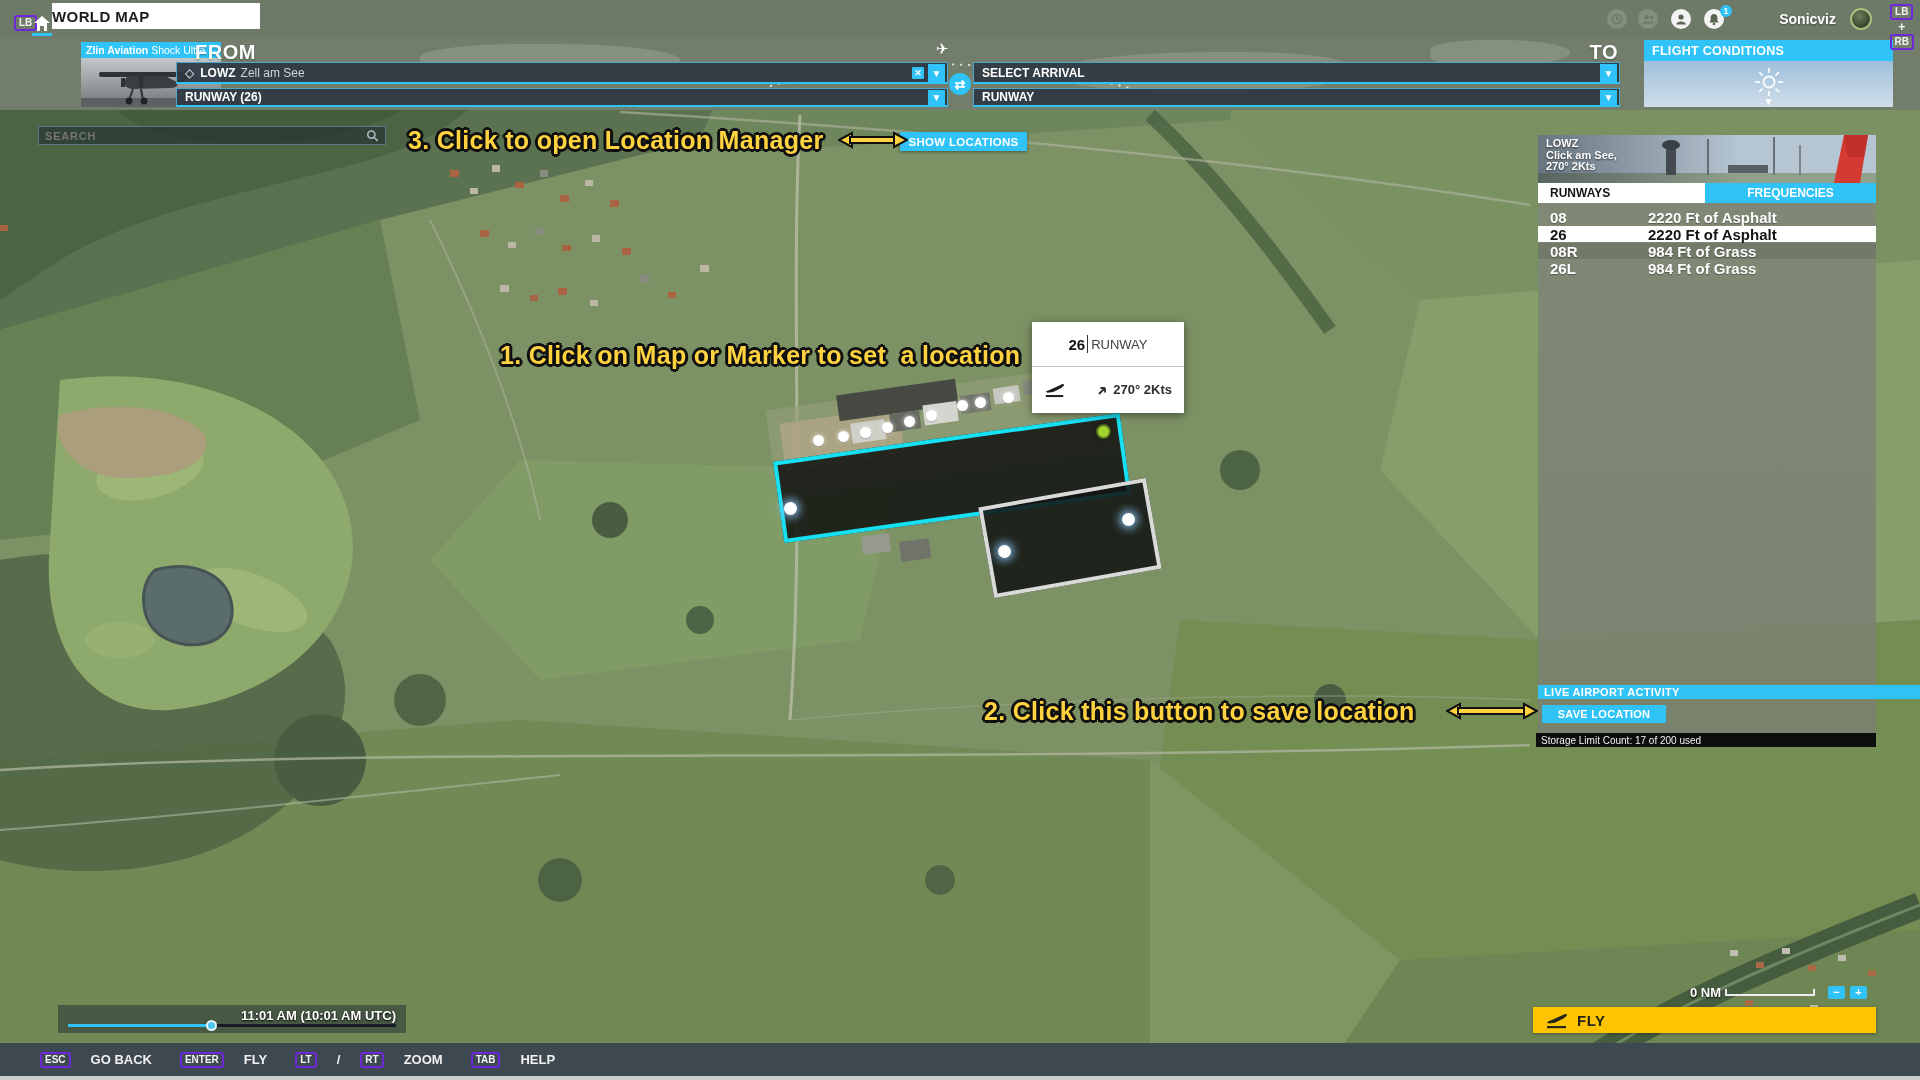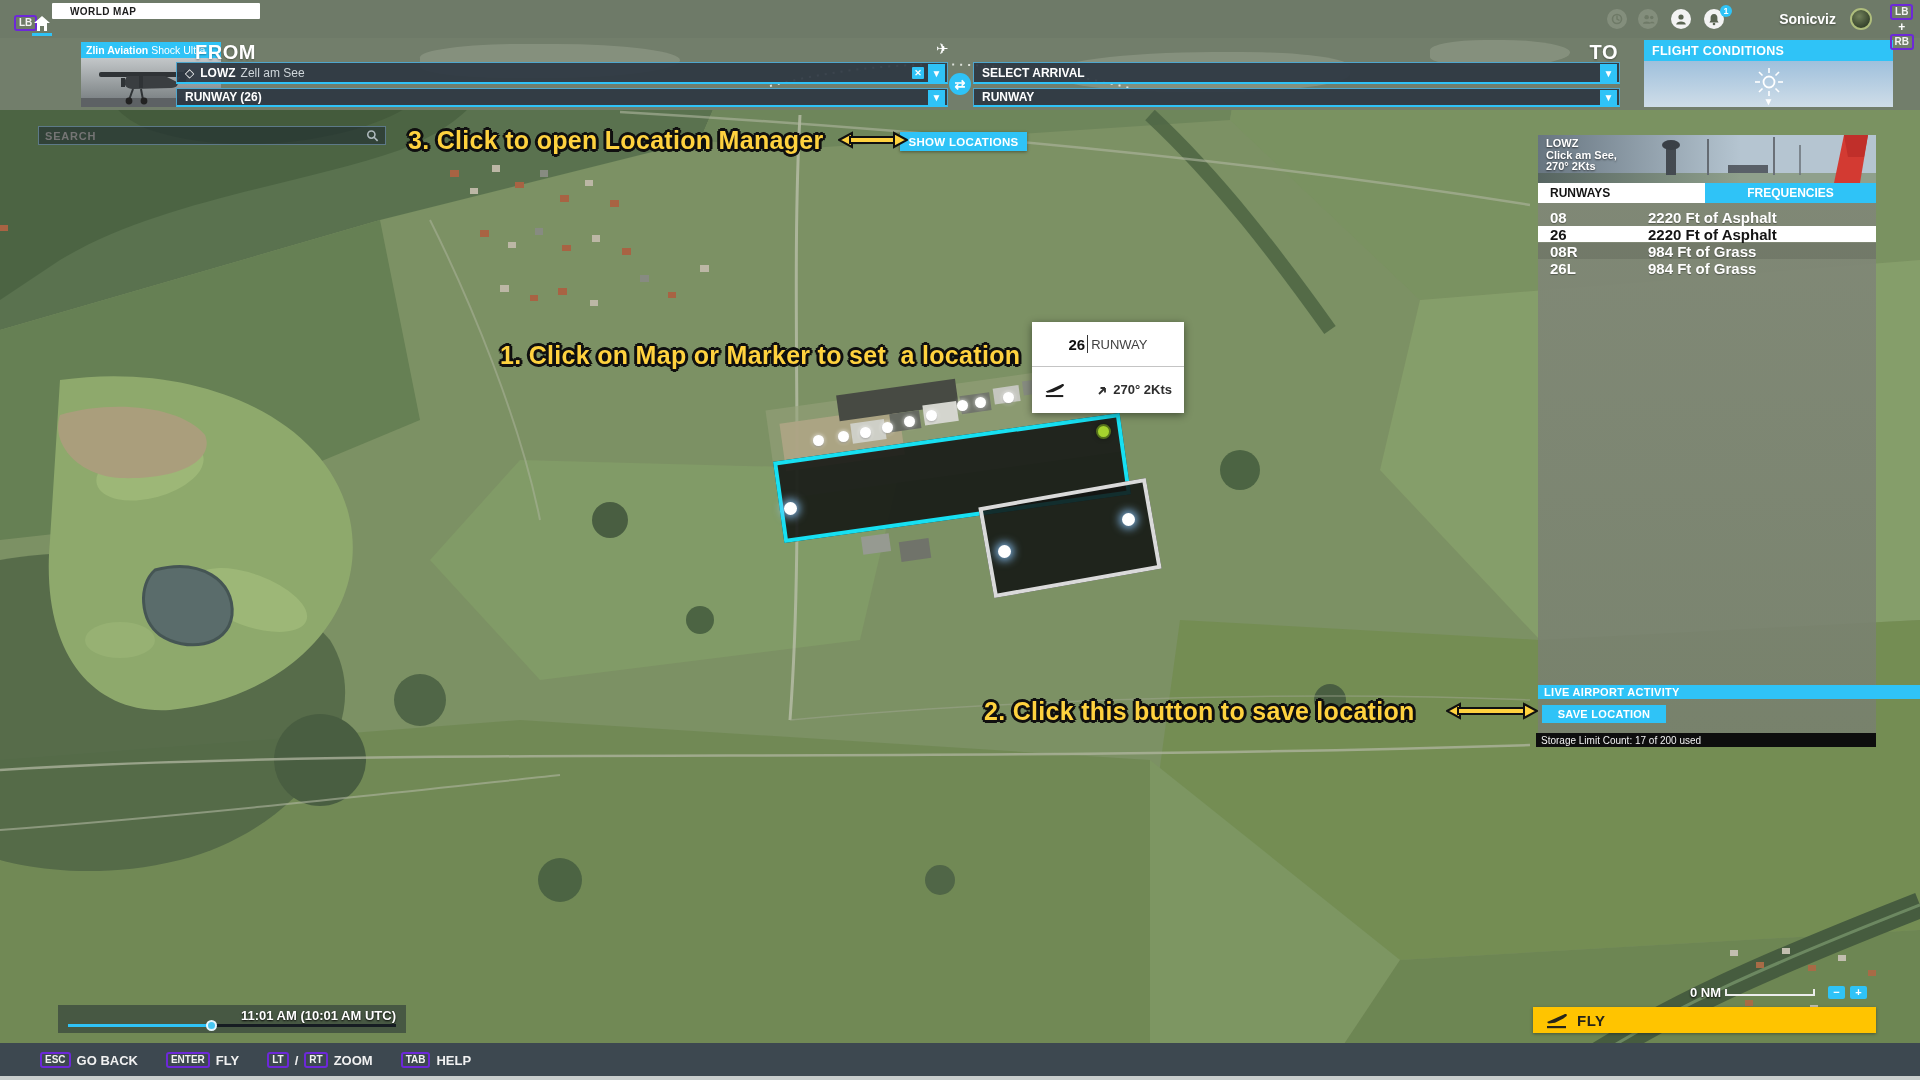--- a/index.html
+++ b/index.html
@@ -12,23 +12,23 @@
   #map svg { position:absolute; inset:0; }
   #map-wash { position:absolute; inset:0; background:rgba(118,126,110,0.14); }
 
   
   #topbar { position:absolute; left:0; top:0; width:1920px; height:38px; background:#6e7a68; z-index:50; }
   .kbadge { display:inline-block; border:2px solid #6d28d9; border-radius:3px; color:#f2f2f2;
             font-size:10px; font-weight:bold; padding:0 3px; line-height:12px; }
   #lb-left { position:absolute; left:14px; top:15px; }
   #home-ic { position:absolute; left:34px; top:16px; }
   #home-underline { position:absolute; left:32px; top:33px; width:20px; height:3px; background:#2fc3f7; }
-  #wm-tab { position:absolute; left:52px; top:3px; width:208px; height:16px; background:#ffffff;
-            color:#1d1d1d; font-size:10px; font-weight:bold; letter-spacing:.4px;
-            display:flex; align-items:center; padding-left:18px; border-radius:1px; }
+  #wm-tab { position:absolute; left:52px; top:3px; width:208px; height:26px; background:#ffffff;
+            color:#1d1d1d; font-size:15px; font-weight:bold; letter-spacing:.4px;
+            display:flex; align-items:center; border-radius:1px; }
   .circ-ic { position:absolute; top:9px; width:20px; height:20px; border-radius:50%;
              display:flex; align-items:center; justify-content:center; }
   .circ-dim { background:#8b9583; opacity:.75; }
   .circ-lit { background:#f3f3f3; }
   #bell-badge { position:absolute; left:1720px; top:5px; width:12px; height:12px; background:#2fc3f7;
                 border-radius:50%; color:#fff; font-size:9px; font-weight:bold; text-align:center; line-height:12px; z-index:2;}
   #username { position:absolute; right:84px; top:11px; color:#fff; font-weight:bold; font-size:14px; text-shadow:0 1px 2px rgba(0,0,0,.4); }
   #avatar { position:absolute; right:48px; top:8px; width:22px; height:22px; border-radius:50%;
             background:radial-gradient(circle at 40% 35%, #71805a, #33402a 75%);
             border:2px solid #aebd7c; }
@@ -132,21 +132,21 @@
   .zoom-btn { width:17px; height:13px; background:#2fc3f7; color:#fff; font-size:11px; font-weight:bold;
               display:flex; align-items:center; justify-content:center; border-radius:2px; margin-left:5px; line-height:1;}
   #fly-btn { position:absolute; left:1533px; top:1007px; width:343px; height:26px; background:#ffc400; z-index:30;
              display:flex; align-items:center; padding-left:12px; color:#26251a; font-size:15px; font-weight:bold; letter-spacing:.5px;
              box-shadow:0 1px 3px rgba(0,0,0,.35); }
   #fly-btn svg { margin-right:8px; }
 
   
   #bottombar { position:absolute; left:0; top:1043px; width:1920px; height:33px; background:#3d4850; z-index:50;
                display:flex; align-items:center; padding-left:40px; gap:28px; }
-  #bottombar .hint { display:flex; align-items:flex-end; gap:6px; color:#f1f1f1; font-size:13px; font-weight:bold; }
+  #bottombar .hint { display:flex; align-items:flex-start; gap:20px; color:#f1f1f1; font-size:13px; font-weight:bold; }
   #bottom-edge { position:absolute; left:0; top:1076px; width:1920px; height:4px; background:#c9cecd; z-index:50; }
 </style>
 </head>
 <body>
 
 <div id="stage">
 
   <div id="map">
     <svg width="1920" height="1080" viewBox="0 0 1920 1080">
 

